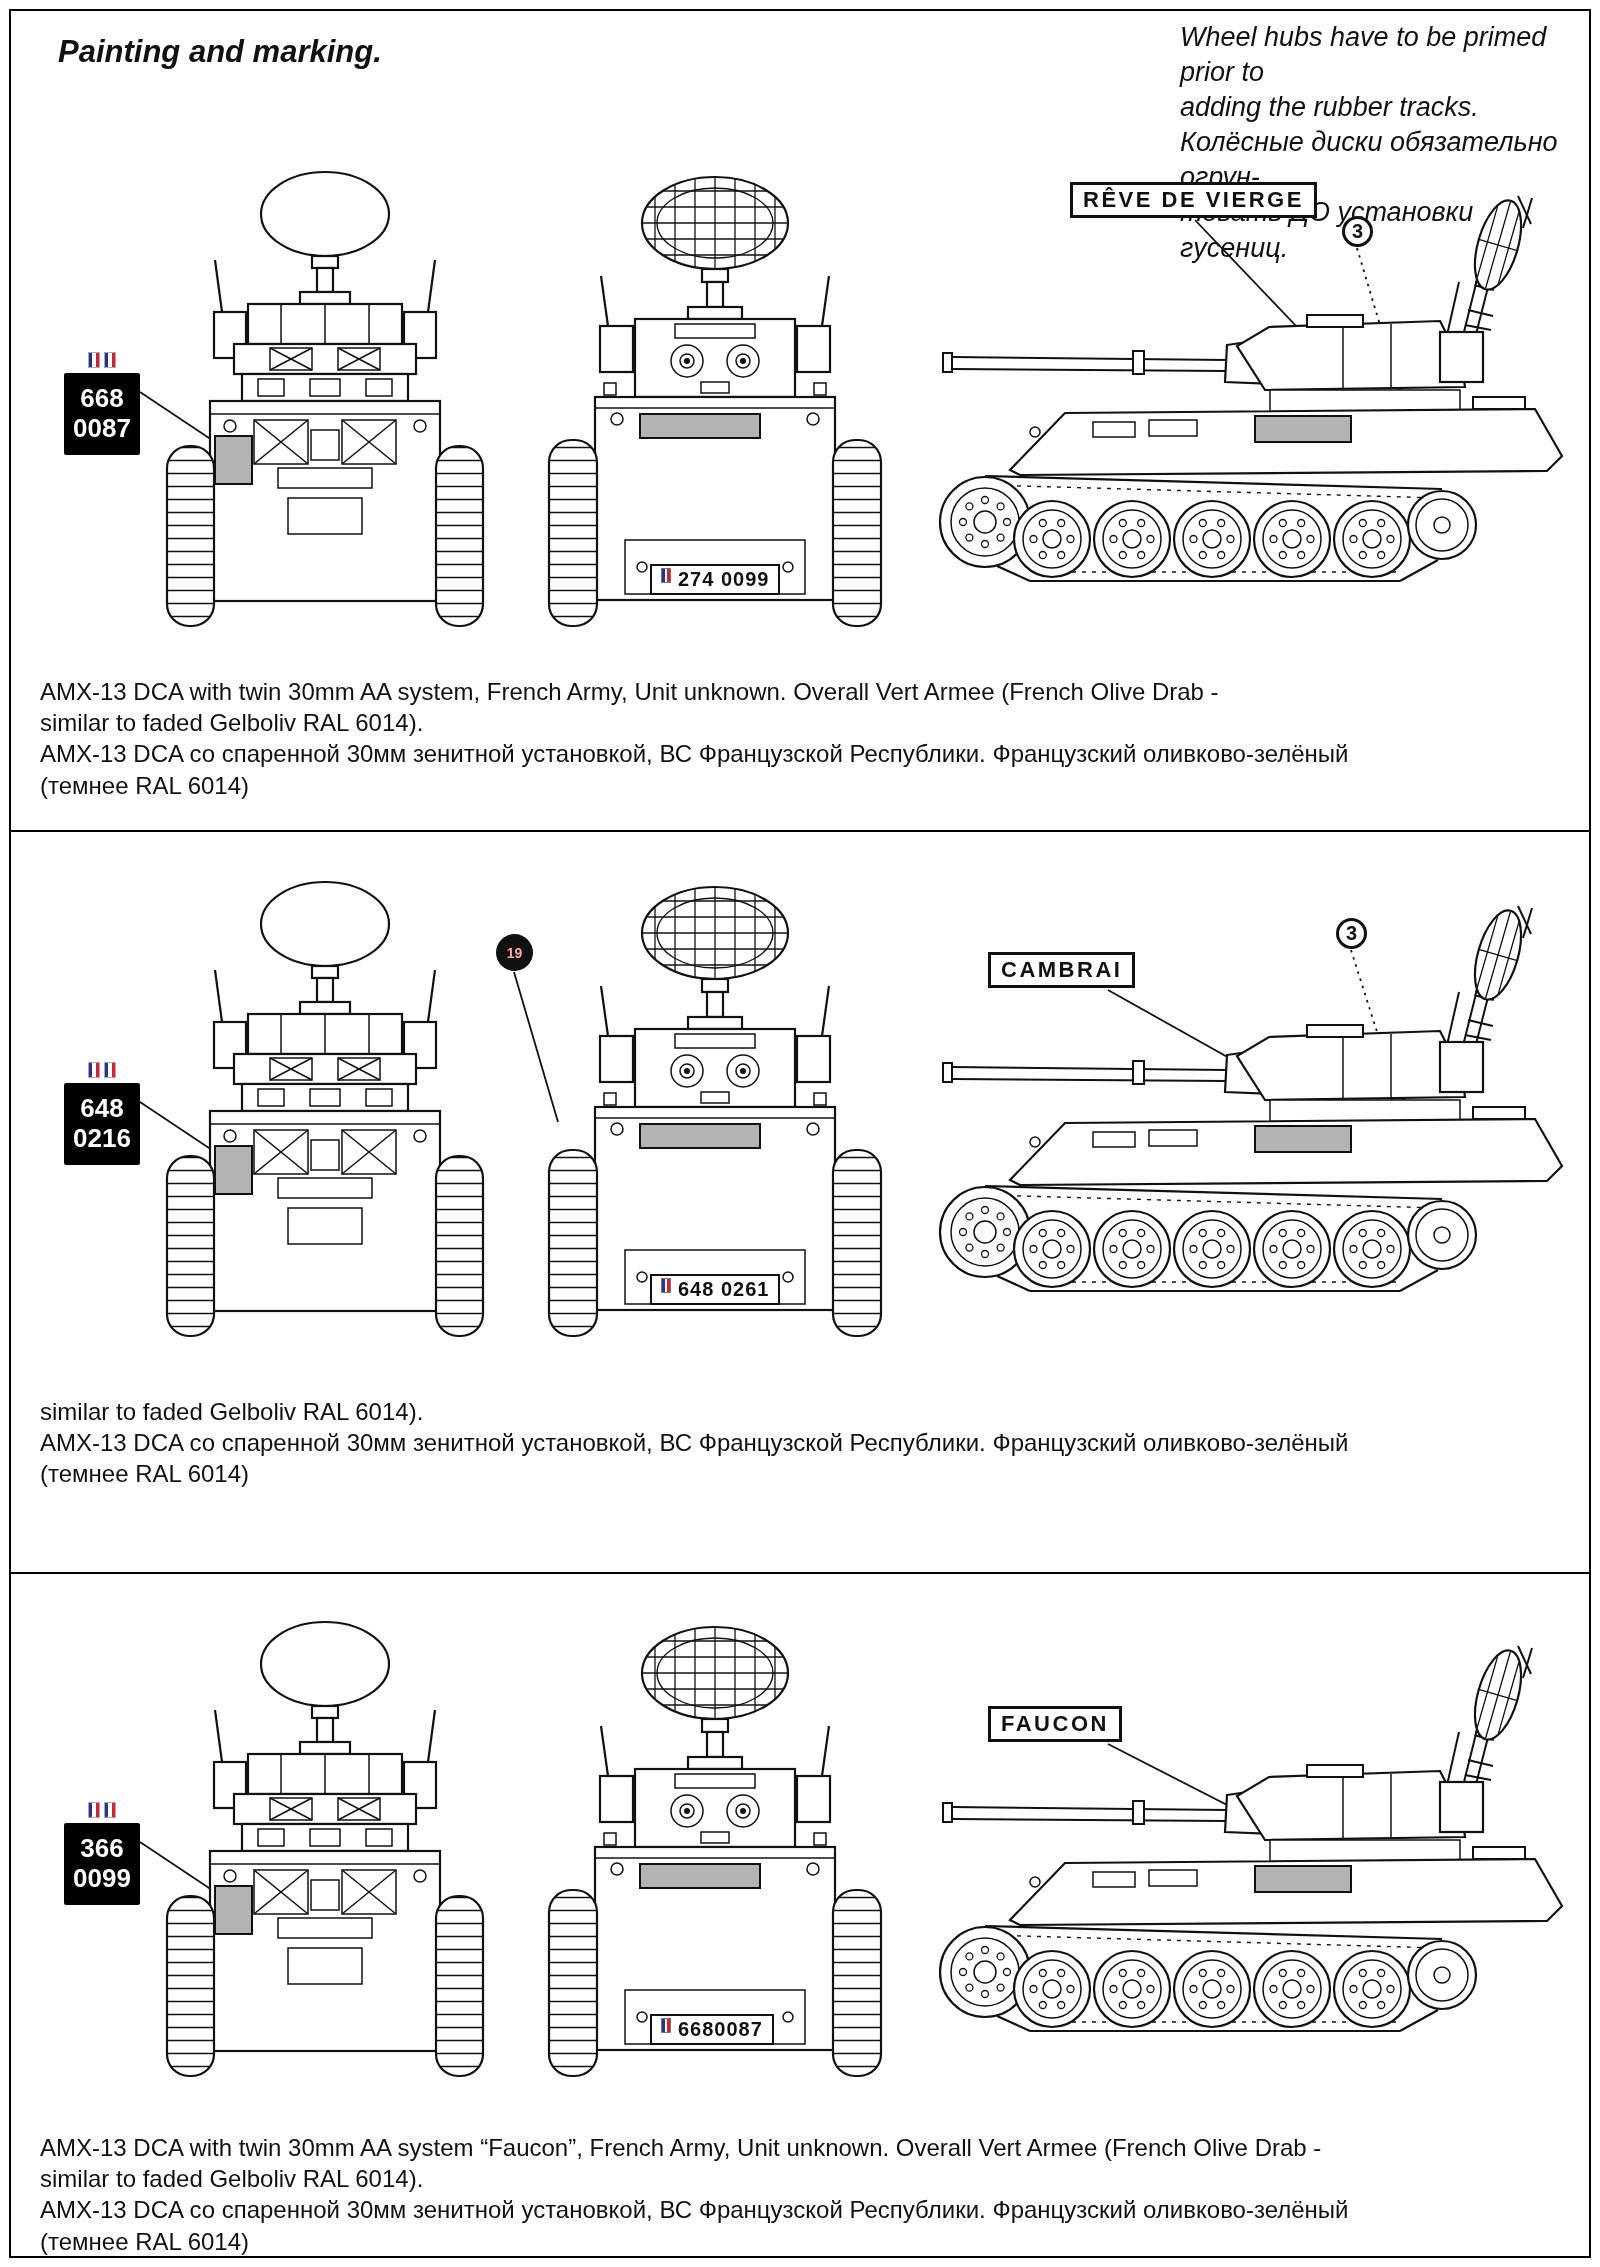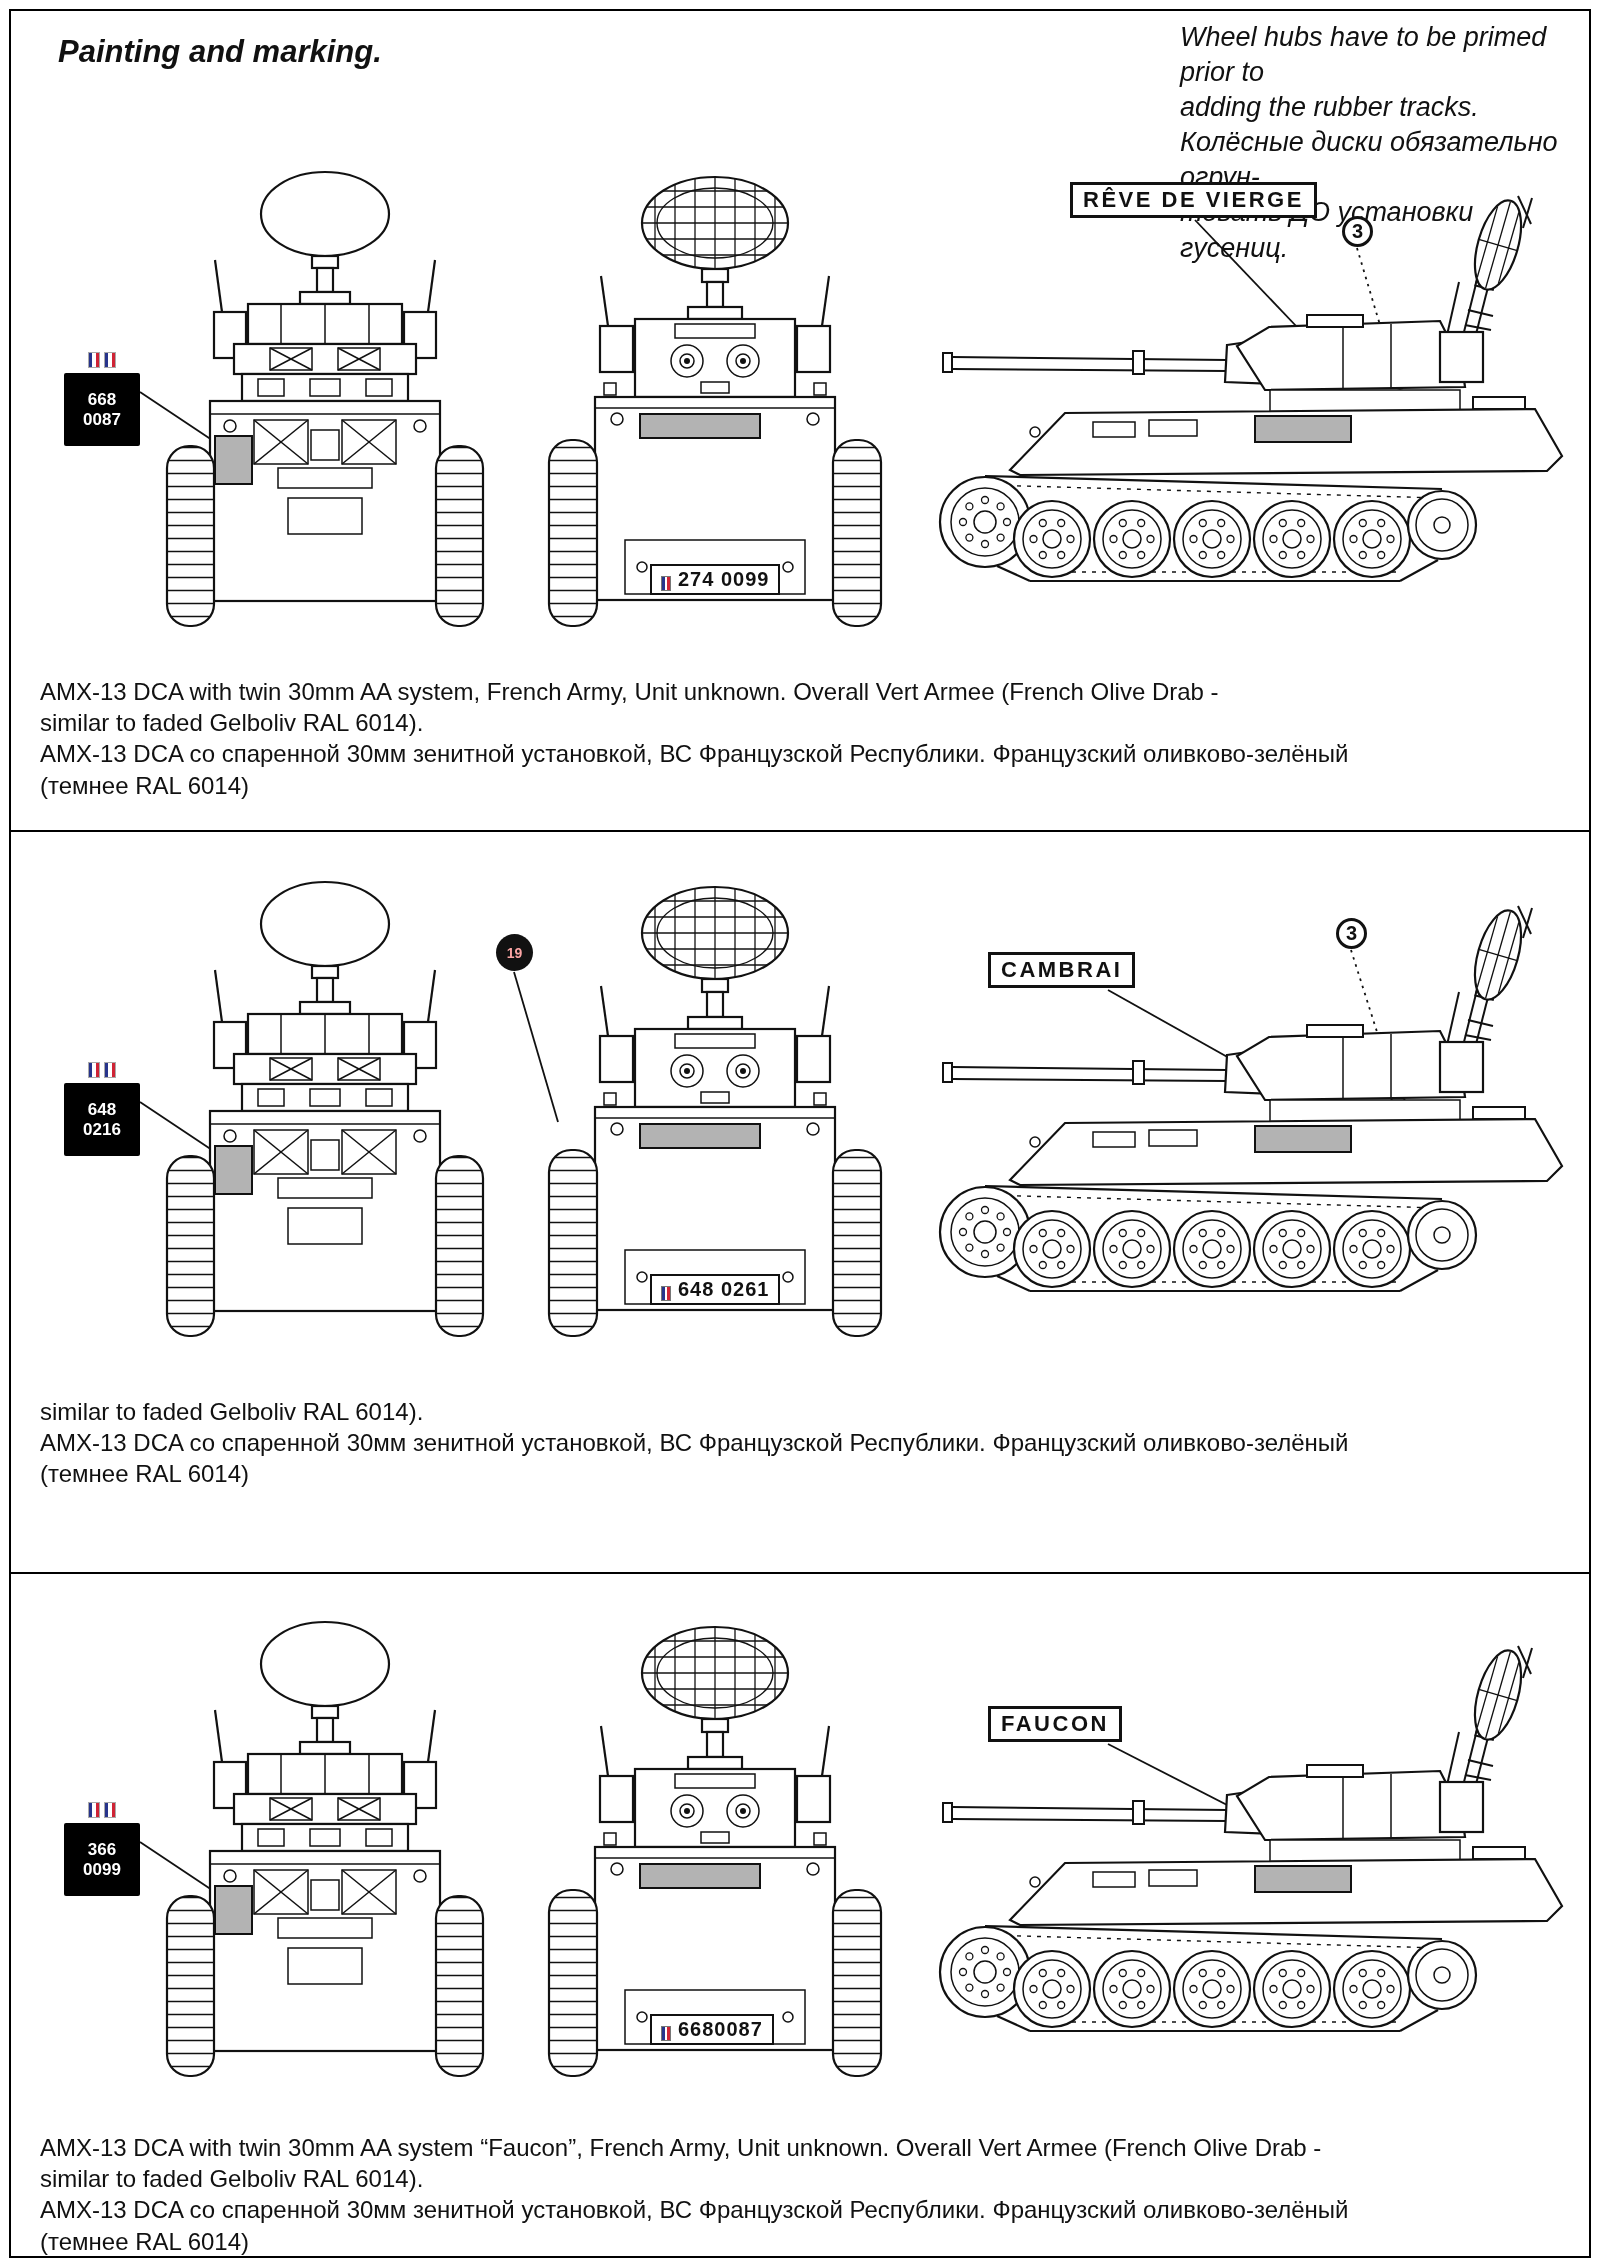--- a/index.html
+++ b/index.html
@@ -35,27 +35,27 @@
   svg.overlay { position: absolute; left: 0; top: 0; width: 1600px; height: 540px; pointer-events: none; }
   svg.overlay line { stroke: #111; stroke-width: 1.8; fill: none; }
   svg.overlay circle { stroke: #111; stroke-width: 1.6; }
 
   .plate-front { position: absolute; left: 64px; top: 222px; width: 76px; text-align: center; }
   .flags { display: flex; justify-content: center; gap: 4px; margin-bottom: 5px; }
   .flag { display: inline-flex; width: 12px; height: 16px; border: 1px solid #aaa; background:#fff; }
   .flag i { flex: 1; }
   .fb { background: #27348b; } .fw { background: #ffffff; } .fr { background: #cf2335; }
   .pblack {
-    background: #000; color: #fff; font-weight: bold; font-size: 17px;
-    line-height: 1.15; padding: 17px 2px; border-radius: 2px;
+    background: #000; color: #fff; font-weight: bold; font-size: 26px;
+    line-height: 1.15; padding: 11px 2px; border-radius: 2px;
   }
 
   .plate-rear {
     position: absolute; left: 650px; top: 434px;
-    display: flex; align-items: flex-end; gap: 7px;
+    display: flex; align-items: flex-start; gap: 7px;
     background: #fff; border: 2px solid #111; padding: 2px 9px;
     font-weight: bold; font-size: 20px; letter-spacing: 1px; white-space: nowrap;
   }
   .plate-rear .flag { width: 10px; height: 15px; border-color: #777; }
 
   .name-plate {
     position: absolute; background: #fff; border: 3px solid #111;
     padding: 2px 10px; font-weight: bold; font-size: 22px;
     letter-spacing: 2.5px; white-space: nowrap;
   }

